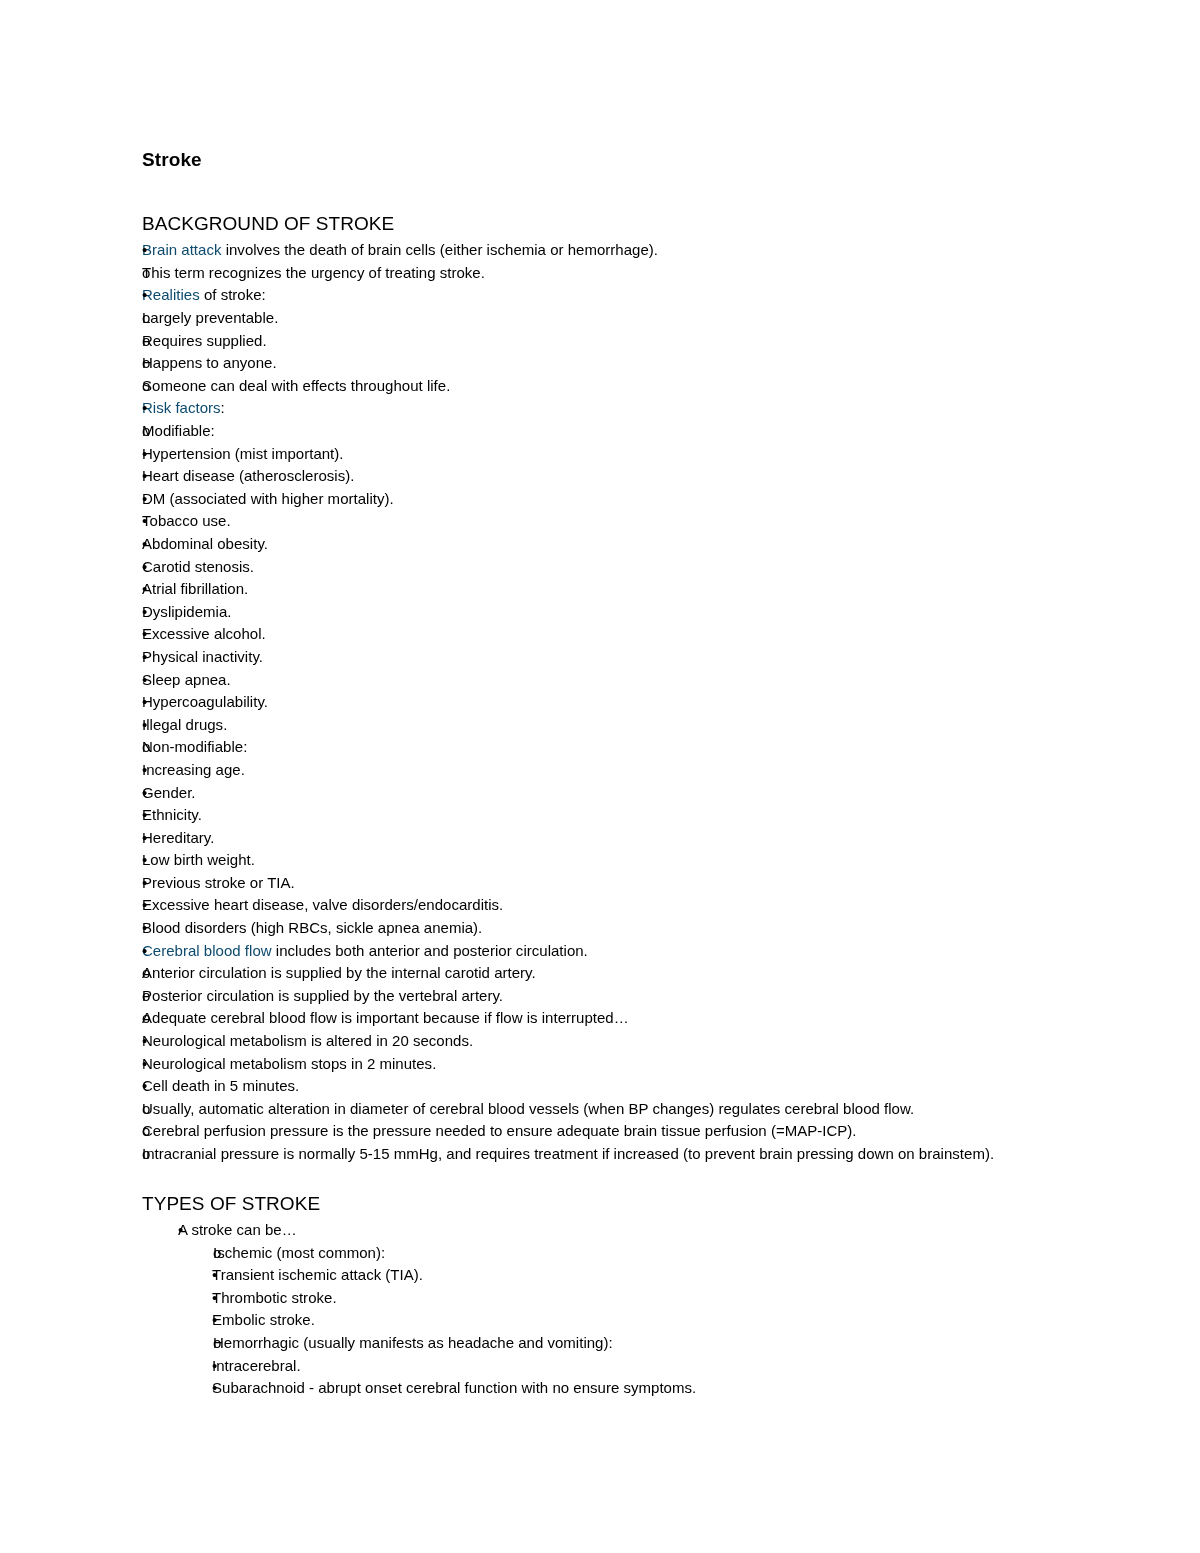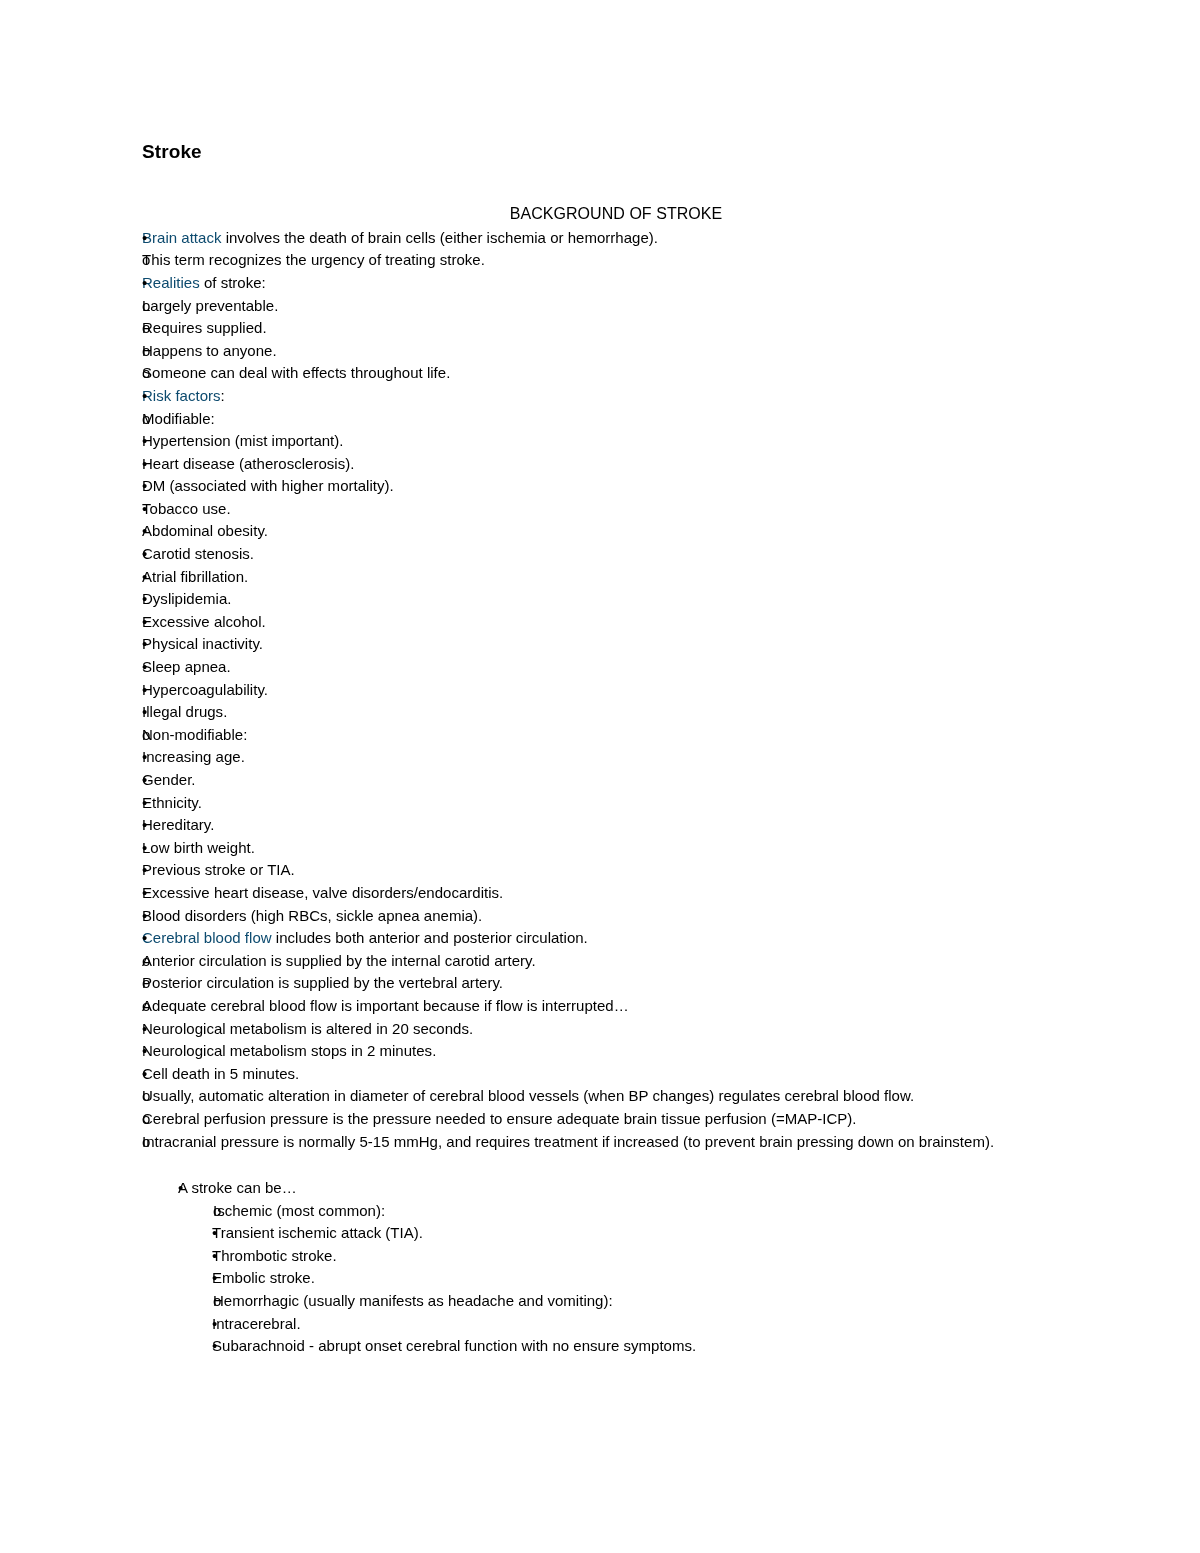--- a/index.html
+++ b/index.html
@@ -18,28 +18,27 @@
     background: #ffffff;
     overflow: hidden;
     box-sizing: border-box;
     padding: 140px 110px 0 142px;
   }
   .doc-title {
     font-size: 19px;
     font-weight: bold;
     letter-spacing: 0.1px;
     line-height: 1.25;
-    margin: 0 0 38px 0;
+    margin: 8px 0 38px 0;
   }
   .section-head {
-    font-size: 16px;
+    font-size: 19px;
     line-height: 1.5;
     margin: 0 0 1px 0;
     letter-spacing: 0.05px;
-    text-align: center;
   }
   ul.lvl {
     list-style: none;
     margin: 0;
     padding: 0;
   }
   li.item {
     position: relative;
     font-size: 15px;
     line-height: 22.6px;
@@ -259,20 +258,21 @@
         <li class="item l2 indent-l2">
           <span class="bullet">o</span>
           <span class="txt"><span class="cyan">Intracranial pressure</span><span> is normally 5-15 mmHg, and requires treatment if increased (to prevent brain pressing down on brainstem).</span></span>
         </li>
       </ul>
   </div>
 
   <div class="gap-block"></div>
 
   <div class="sec-types">
+    <div class="section-head">TYPES OF STROKE</div>
     <ul class="lvl" id="list-1">
         <li class="item l1 indent-l1">
           <span class="bullet">•</span>
           <span class="txt"><span>A stroke can be…</span></span>
         </li>
         <li class="item l2 indent-l2">
           <span class="bullet">o</span>
           <span class="txt"><span class="cyan">Ischemic</span><span> (most common):</span></span>
         </li>
         <li class="item l3 indent-l3">

